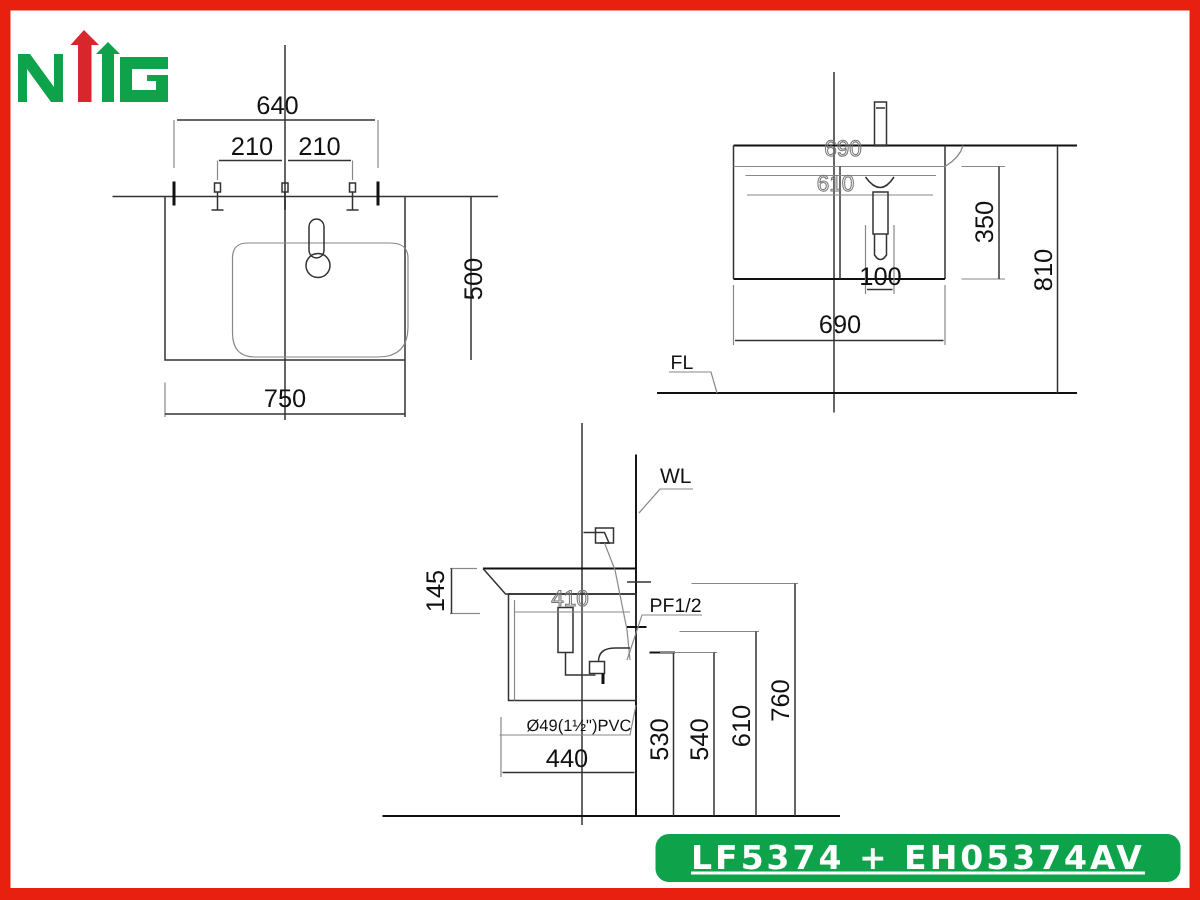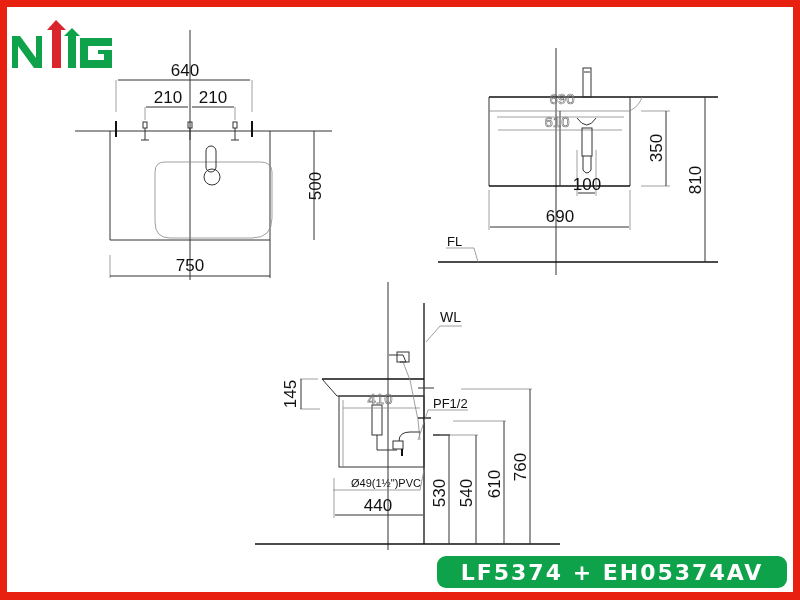--- a/index.html
+++ b/index.html
@@ -19,21 +19,21 @@
     .dim-sm { font-family: "Liberation Sans", sans-serif; font-size: 11px; fill: #111; }
     .dim-ghost { font-family: "Liberation Sans", sans-serif; font-size: 15px; fill: none; stroke: #777; stroke-width: 0.7; }
     .ln { stroke: #333; stroke-width: 1; fill: none; }
     .ln2 { stroke: #111; stroke-width: 1.3; fill: none; }
     .thin { stroke: #888; stroke-width: 0.8; fill: none; }
     .model-badge {
       position: absolute; left: 437px; top: 556px; width: 350px; height: 32px;
       background: #0ea24a; border-radius: 9px;
       display: flex; align-items: center; justify-content: center;
       color: #ffffff; font-family: "DejaVu Sans", sans-serif; font-weight: bold;
-      font-size: 22px; letter-spacing: 2px;
+      font-size: 22px; letter-spacing: 2px; text-decoration: underline;
     }
     .logo { position: absolute; left: 10px; top: 16px; width: 104px; height: 56px; }
   </style>
 </head>
 <body>
 
 <svg class="logo" viewBox="0 0 104 56">
 
   <polygon points="2,20 10,20 26,42 26,20 32,20 32,52 24,52 8,30 8,52 2,52" fill="#0ea24a"></polygon>
 

